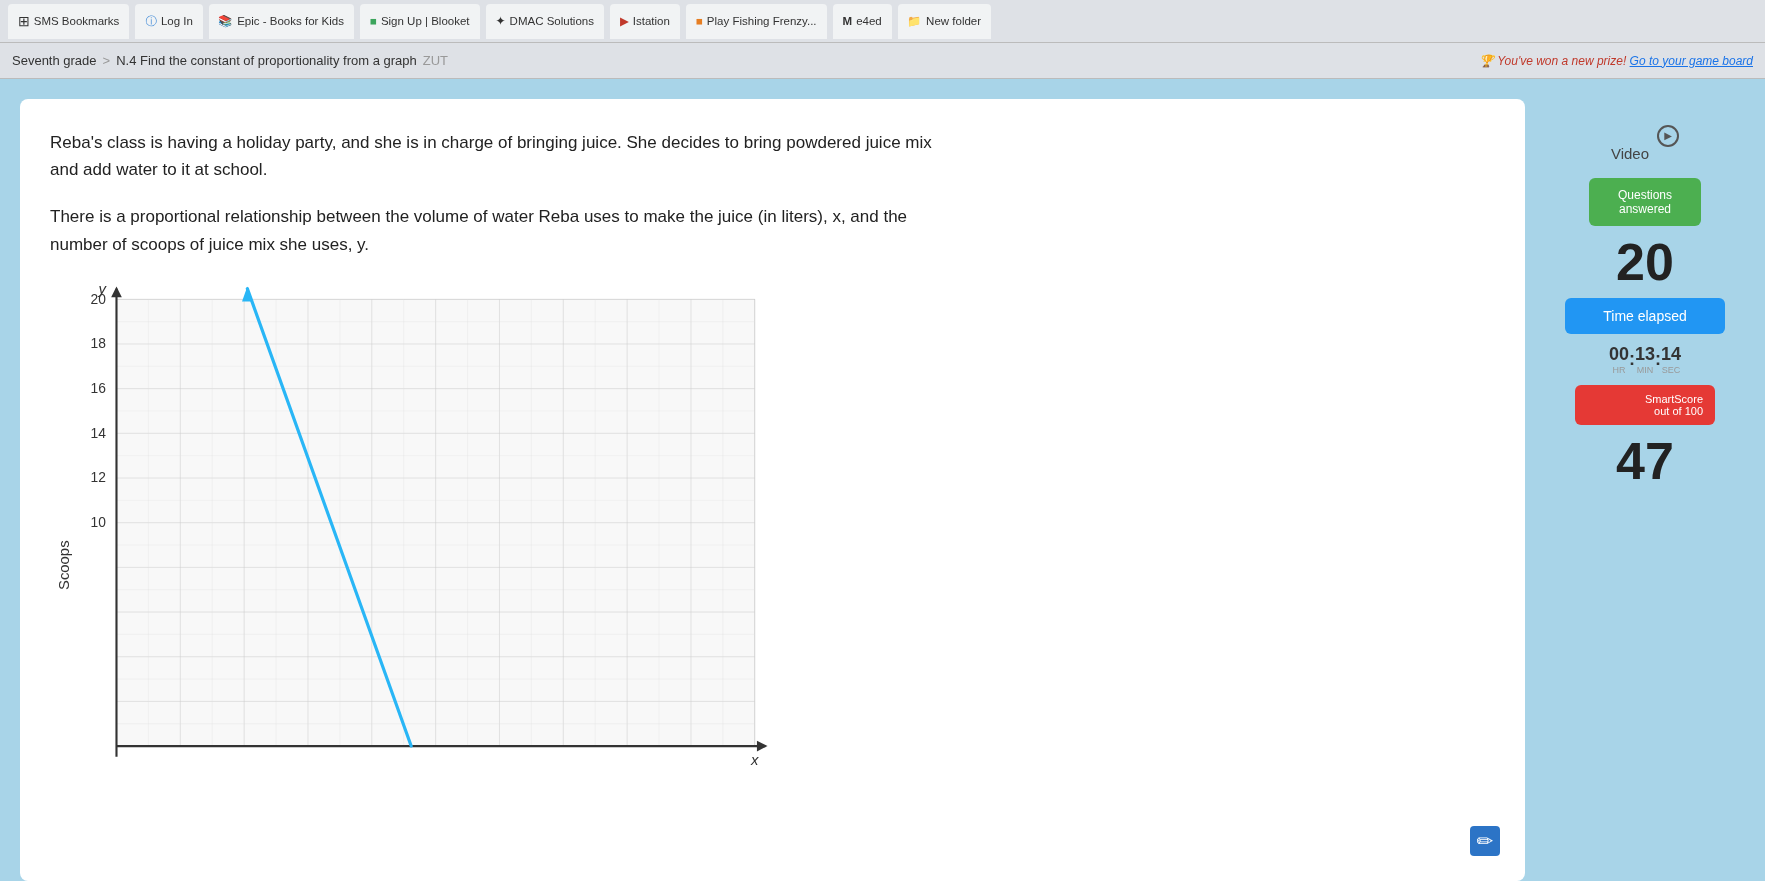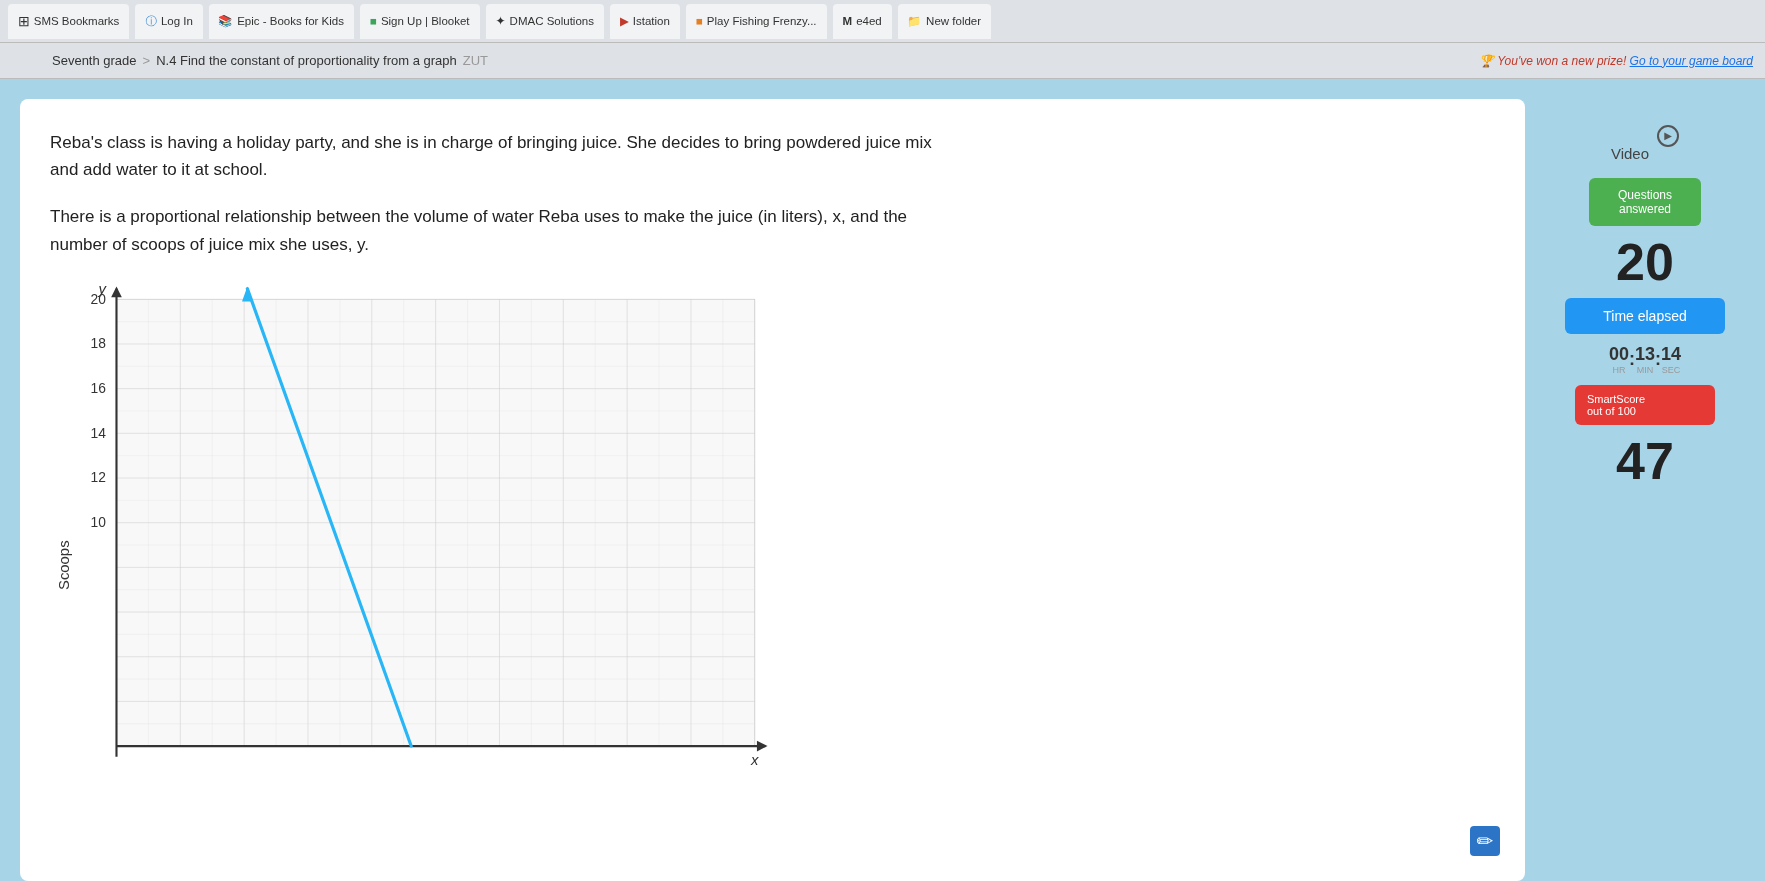--- a/index.html
+++ b/index.html
@@ -46,21 +46,20 @@
       gap: 10px;
       font-size: 12px;
       color: #333;
       border-bottom: 1px solid #bbb;
     }
     .breadcrumb {
       display: flex;
       align-items: flex-start;
       gap: 6px;
       font-size: 13px;
-      margin-left: 40px;
     }
     .breadcrumb-sep {
       color: #999;
     }
     .prize-notice {
       margin-left: auto;
       font-size: 12px;
       color: #c0392b;
       font-style: italic;
     }
@@ -182,21 +181,21 @@
       font-size: 18px;
       font-weight: bold;
       color: #333;
     }
 
     .smartscore-btn {
       background: #e53935;
       color: #fff;
       border-radius: 6px;
       padding: 8px 12px;
-      text-align: left;
+      text-align: right;
       font-size: 12px;
       cursor: pointer;
       width: 140px;
     }
     .smartscore-label {
       font-size: 11px;
     }
 
     .smartscore-number {
       font-size: 52px;

